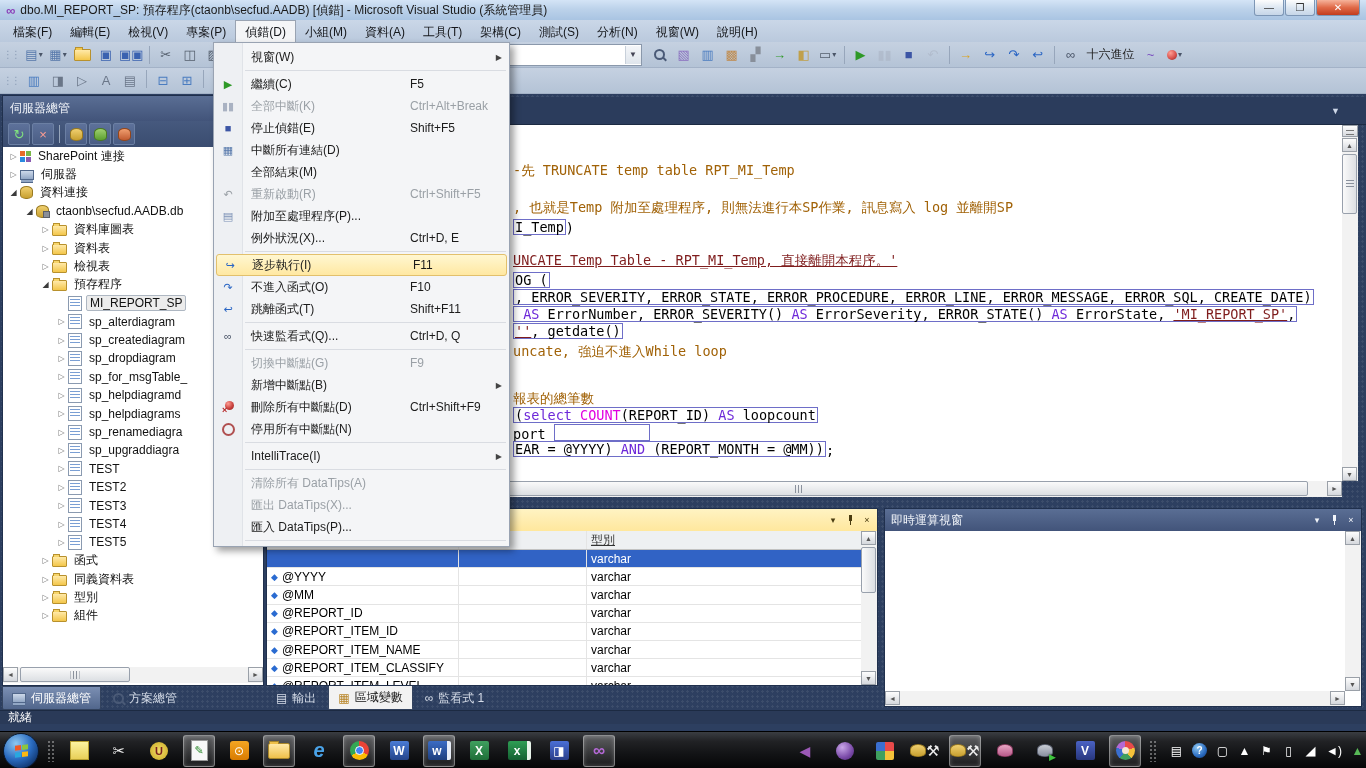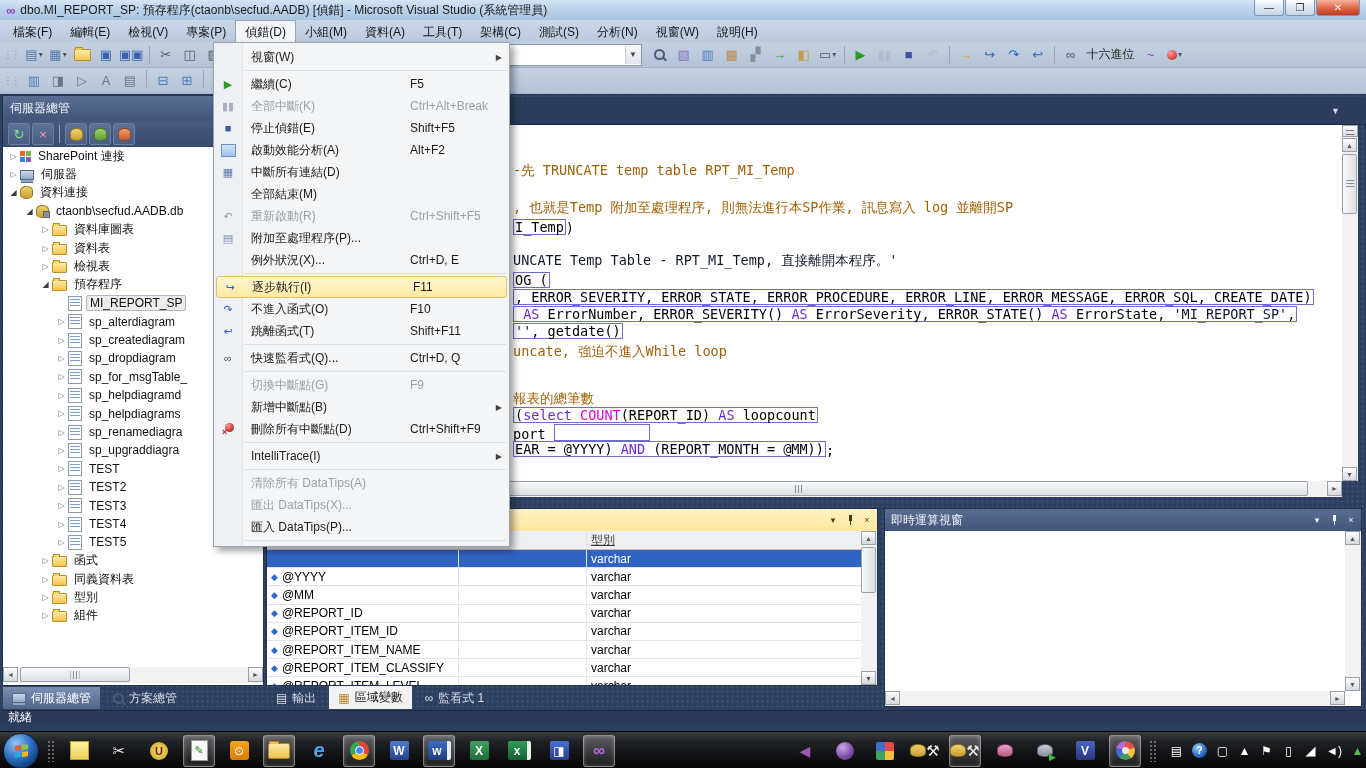--- a/index.html
+++ b/index.html
@@ -109,21 +109,21 @@
     background:repeating-linear-gradient(#7a9fd4 0 1px,transparent 1px 3px);}
   #treehscroll{position:absolute;left:0;bottom:2px;right:0;height:16px;}
 
   
   #edtabs{left:266px;top:3px;width:1100px;height:28px;background:#2b3c5c;border-bottom:1px solid #1c2a42;
     display:flex;align-items:center;justify-content:flex-end;padding-right:26px;box-sizing:border-box;}
   #edtabs .dd{color:#cfd8e8;font-size:9px;}
   #editor{left:266px;top:31px;width:1076px;height:356px;background:#fff;overflow:hidden;}
   .code-line{position:absolute;left:247px;height:17px;line-height:17px;white-space:pre;
     font-family:"DejaVu Sans Mono","Liberation Mono",monospace;font-size:13.5px;color:#000;}
-  .c-com{color:#a16207;}.c-kw{color:#6d28d9;}.c-str{color:#0f172a;}.c-fn{color:#e100e1;}
+  .c-com{color:#a16207;}.c-kw{color:#6d28d9;}.c-str{color:#7f1d1d;text-decoration:underline;}.c-fn{color:#e100e1;}
   .cbox{display:inline-block;border:1px solid #6e6ec8;line-height:14px;padding:0 1px;vertical-align:1px;}
 
   
   .sb{position:absolute;background:#f2f2f2;}
   .sbtn{position:absolute;background:linear-gradient(#fdfdfd,#d5d8dd);border:1px solid #9aa0a8;
     color:#555;font-size:7px;display:flex;align-items:center;justify-content:center;box-sizing:border-box;}
   .sthumb{position:absolute;background:linear-gradient(90deg,#fafafa,#dcdfe3);border:1px solid #98a0ac;
     border-radius:2px;box-sizing:border-box;}
   .sthumb.h{background:linear-gradient(#fafafa,#dcdfe3);}
   .grip{position:absolute;left:50%;top:50%;transform:translate(-50%,-50%);width:9px;height:8px;
@@ -892,28 +892,20 @@
       <div class="mitem">
         <span class="micon">
           <span style="color: rgb(60, 85, 165);">■</span>
         </span>
         <span class="mlabel">停止偵錯(E)</span>
         <span class="mshort">Shift+F5</span>
         <span class="msub"></span>
       </div>
       <div class="mitem">
         <span class="micon">
-          <span class="gi g-perf"></span>
-        </span>
-        <span class="mlabel">啟動效能分析(A)</span>
-        <span class="mshort">Alt+F2</span>
-        <span class="msub"></span>
-      </div>
-      <div class="mitem">
-        <span class="micon">
           <span style="color: rgb(85, 119, 170);">▦</span>
         </span>
         <span class="mlabel">中斷所有連結(D)</span>
         <span class="mshort"></span>
         <span class="msub"></span>
       </div>
       <div class="mitem">
         <span class="micon"></span>
         <span class="mlabel">全部結束(M)</span>
         <span class="mshort"></span>
@@ -989,20 +981,28 @@
         <span class="msub">▶</span>
       </div>
       <div class="mitem">
         <span class="micon">
           <span class="gi g-delbp"></span>
         </span>
         <span class="mlabel">刪除所有中斷點(D)</span>
         <span class="mshort">Ctrl+Shift+F9</span>
         <span class="msub"></span>
       </div>
+      <div class="mitem">
+        <span class="micon">
+          <span class="gi g-disbp"></span>
+        </span>
+        <span class="mlabel">停用所有中斷點(N)</span>
+        <span class="mshort"></span>
+        <span class="msub"></span>
+      </div>
       <div class="msep"></div>
       <div class="mitem">
         <span class="micon"></span>
         <span class="mlabel">IntelliTrace(I)</span>
         <span class="mshort"></span>
         <span class="msub">▶</span>
       </div>
       <div class="msep"></div>
       <div class="mitem mdis">
         <span class="micon"></span>

